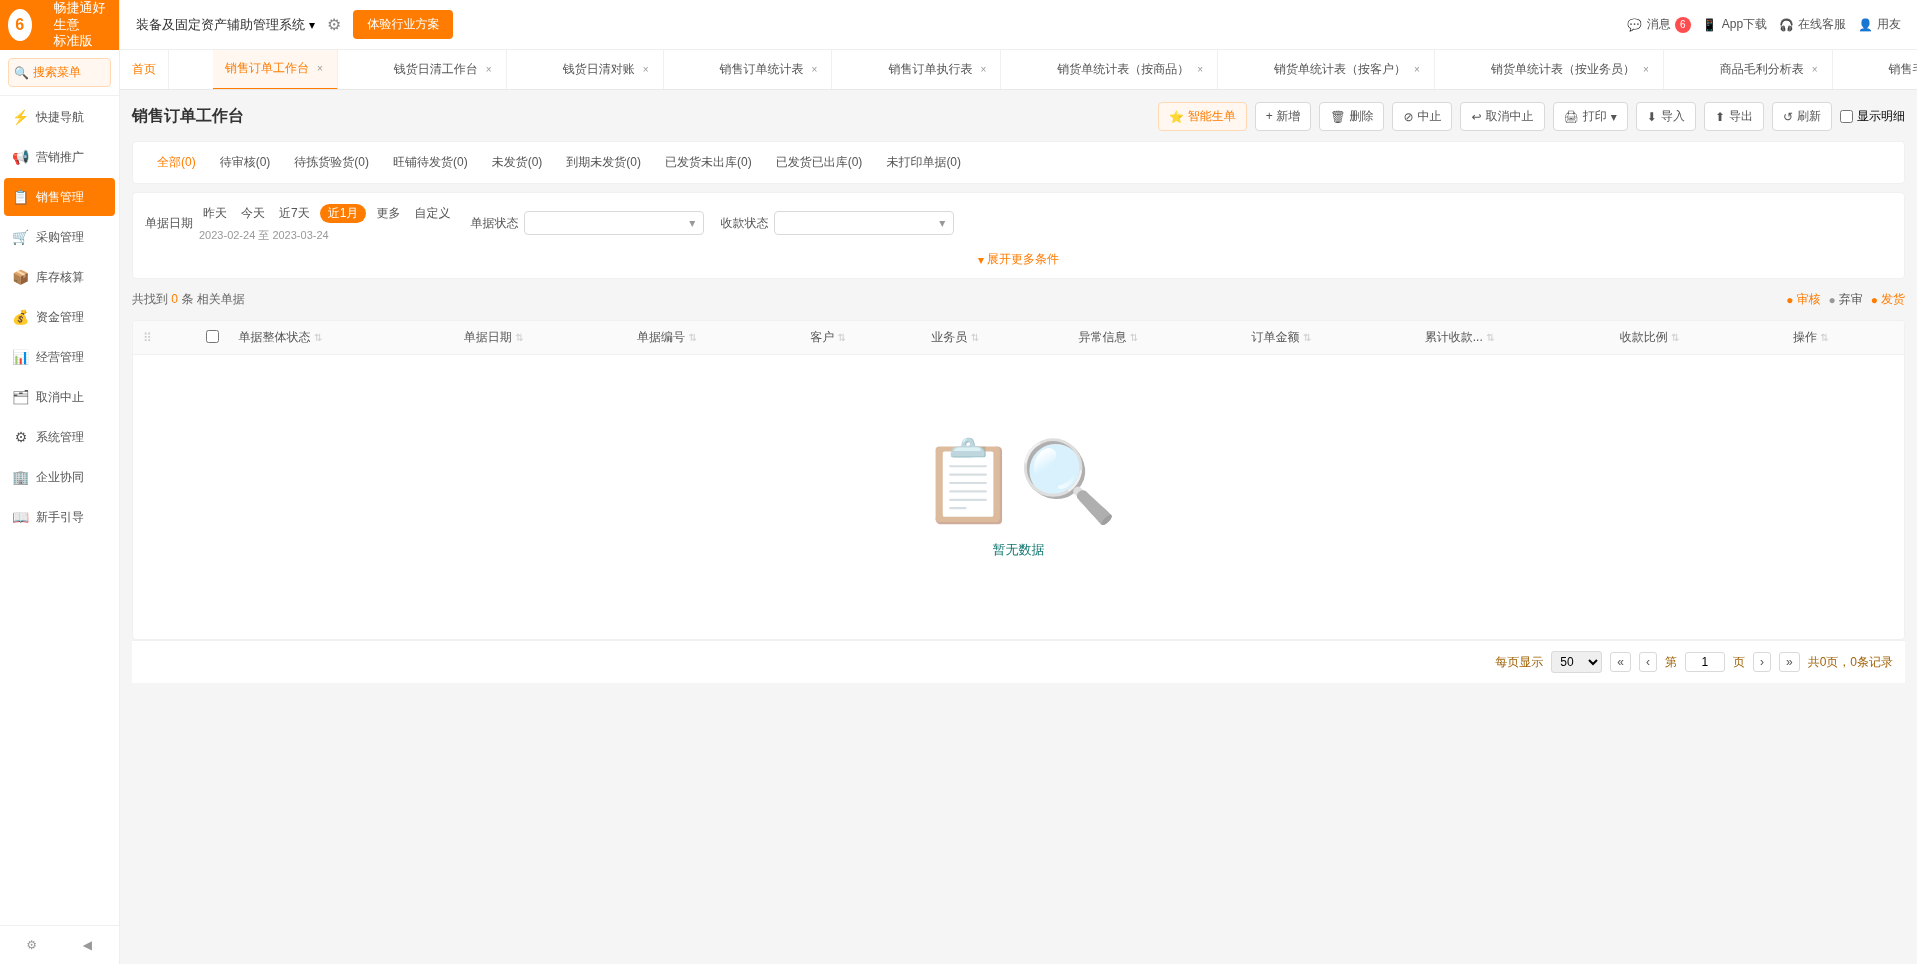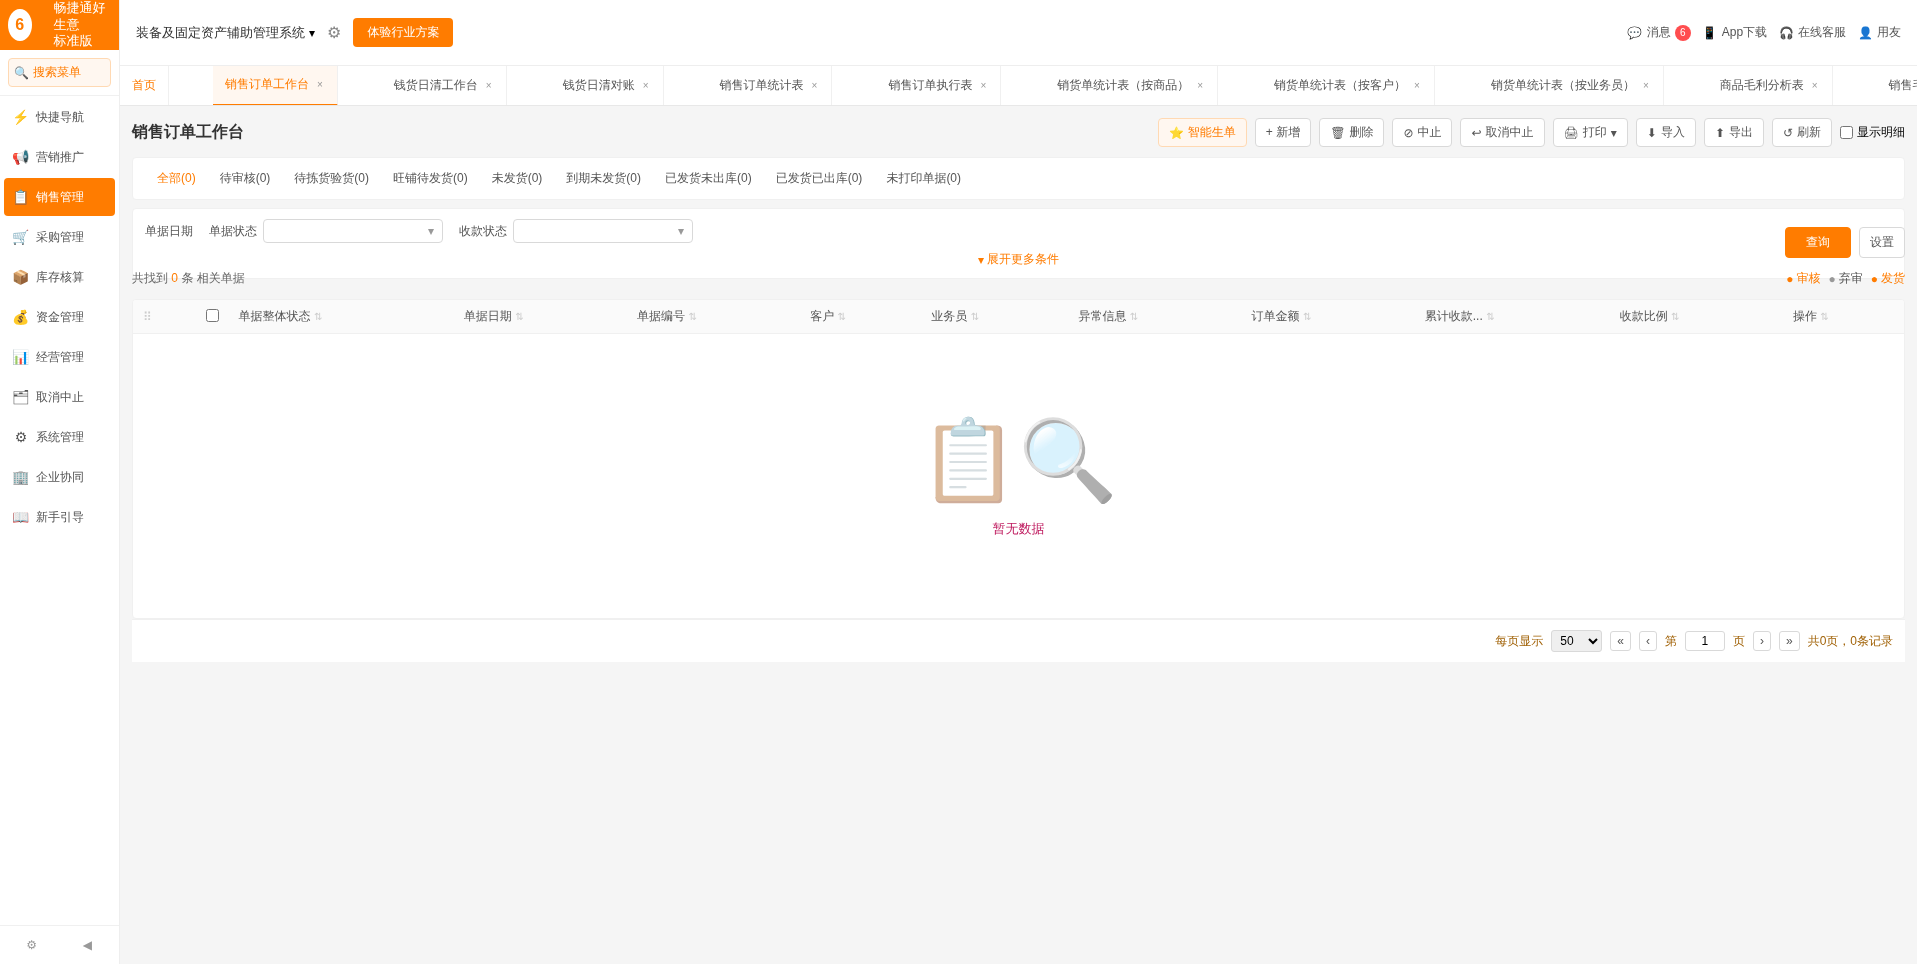--- a/index.html
+++ b/index.html
@@ -15,21 +15,21 @@
     .sidebar-nav-item { padding: 10px 8px; display: flex; align-items: center; gap: 6px; cursor: pointer; color: #555; font-size: 12px; border-radius: 4px; margin: 2px 4px; }
     .sidebar-nav-item.active { background: #ff7c00; color: #fff; }
     .sidebar-nav-item .nav-icon { width: 18px; height: 18px; display: flex; align-items: center; justify-content: center; font-size: 14px; }
     .sidebar-bottom { margin-top: auto; padding: 8px; display: flex; gap: 8px; border-top: 1px solid #f0f0f0; }
     .sidebar-bottom-btn { flex: 1; padding: 4px; cursor: pointer; color: #999; display: flex; align-items: center; justify-content: center; }
 
     
     .main { flex: 1; display: flex; flex-direction: column; overflow: hidden; }
     
     
-    .topbar { height: 66px; background: #fff; border-bottom: 1px solid #eee; display: flex; align-items: center; padding: 0 16px; gap: 12px; }
+    .topbar { height: 50px; background: #fff; border-bottom: 1px solid #eee; display: flex; align-items: center; padding: 0 16px; gap: 12px; }
     .topbar-title { font-size: 13px; color: #333; flex: 1; }
     .topbar-actions { display: flex; align-items: center; gap: 12px; }
     .topbar-btn-orange { background: #ff7c00; color: #fff; border: none; padding: 6px 14px; border-radius: 4px; cursor: pointer; font-size: 12px; }
     .topbar-icon-btn { display: flex; align-items: center; gap: 4px; color: #555; cursor: pointer; font-size: 12px; }
     .badge { background: #ff4d4f; color: #fff; border-radius: 50%; width: 16px; height: 16px; font-size: 10px; display: flex; align-items: center; justify-content: center; }
     .topbar-dropdown { display: flex; align-items: center; gap: 4px; cursor: pointer; }
     .topbar-settings { color: #888; cursor: pointer; font-size: 16px; }
 
     
     .tabbar { background: #fff; border-bottom: 1px solid #e8e8e8; display: flex; align-items: center; overflow: hidden; height: 40px; gap: 44px; }
@@ -79,21 +79,21 @@
     
     .table-wrap { background: #fff; border-radius: 4px; border: 1px solid #f0f0f0; overflow: hidden; }
     table { width: 100%; border-collapse: collapse; }
     thead th { background: #fafafa; padding: 8px 10px; text-align: left; color: #555; font-size: 12px; font-weight: 500; border-bottom: 1px solid #f0f0f0; white-space: nowrap; }
     thead th .sort-icon { color: #ccc; font-size: 10px; }
     .checkbox-col { width: 30px; }
 
     
     .empty-state { text-align: center; padding: 80px 20px; }
     .empty-icon { font-size: 80px; margin-bottom: 12px; opacity: 0.5; }
-    .empty-text { color: #be185d; font-size: 13px; }
+    .empty-text { color: #0f766e; font-size: 13px; }
 
     
     .pagination { padding: 10px 12px; display: flex; align-items: center; justify-content: flex-end; gap: 8px; background: #fff; border-top: 1px solid #f0f0f0; }
     .pagination-text { color: #a16207; font-size: 12px; }
     .pagination-select { border: 1px solid #d9d9d9; border-radius: 3px; padding: 2px 4px; font-size: 12px; }
     .pagination-btn { border: 1px solid #d9d9d9; border-radius: 3px; padding: 2px 6px; cursor: pointer; color: #555; background: #fff; font-size: 12px; }
     .pagination-btn:disabled { color: #ccc; cursor: not-allowed; }
     .pagination-input { border: 1px solid #d9d9d9; border-radius: 3px; padding: 2px 4px; width: 40px; text-align: center; font-size: 12px; }
 
     
@@ -314,20 +314,31 @@
         <div class="filter-tab"><span>到期未发货(0)</span></div>
         <div class="filter-tab"><span>已发货未出库(0)</span></div>
         <div class="filter-tab"><span>已发货已出库(0)</span></div>
         <div class="filter-tab"><span>未打印单据(0)</span></div>
       </div>
 
     <div class="search-area">
       <div class="search-row">
         <div class="search-field">
           <span class="search-label">单据日期</span>
+          <div class="search-date-group">
+            <div class="date-options" id="date-options-container">
+                <span class="date-option">昨天</span>
+                <span class="date-option">今天</span>
+                <span class="date-option">近7天</span>
+                <span class="date-option active">近1月</span>
+                <span class="date-option">更多</span>
+                <span class="date-option">自定义</span>
+              </div>
+            <div class="date-range">2023-02-24 至 2023-03-24</div>
+          </div>
         </div>
         <div class="search-field">
           <span class="search-label">单据状态</span>
           <div class="search-select">
             <span class="search-select-text"></span>
             <span class="search-select-arrow">▾</span>
           </div>
         </div>
         <div class="search-field">
           <span class="search-label">收款状态</span>
@@ -338,24 +349,20 @@
         </div>
       </div>
       <div style="display:flex; justify-content:center; margin-top:8px;">
         <div class="expand-btn">
           <span>▾</span>
           <span>展开更多条件</span>
         </div>
       </div>
     </div>
 
-    <div style="display:flex; justify-content:flex-end; gap:8px; margin-bottom: 8px; margin-top: -60px; position: relative;">
-      <button class="btn btn-primary" style="padding: 6px 20px;">查询</button>
-      <button class="btn">设置</button>
-    </div>
 
     <div class="toolbar">
       <div class="toolbar-left">
         <span>共找到 </span>
         <span style="color:#ff7c00">0</span>
         <span>条 相关单据</span>
       </div>
       <div class="toolbar-right">
         <div class="toolbar-btn orange">
           <span style="color:#ff7c00">●</span>

